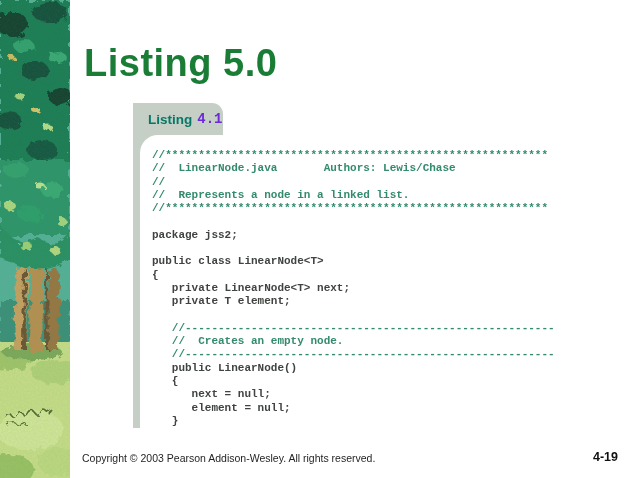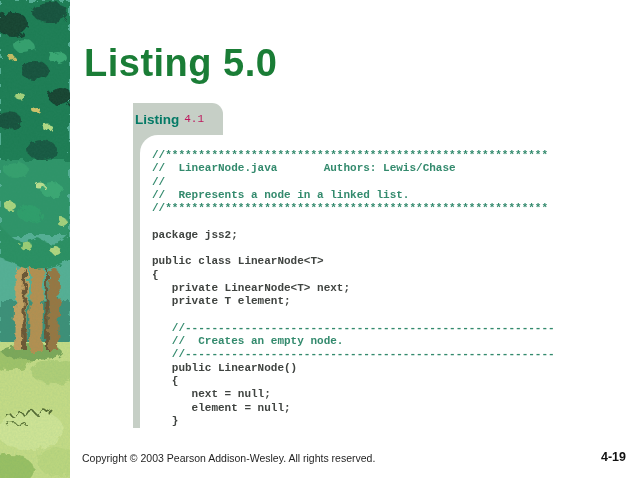--- a/index.html
+++ b/index.html
@@ -23,45 +23,45 @@
     position:absolute;left:140px;top:135px;width:26px;height:26px;
     background:#c6cfc6;
   }
   .tab-corner-white{
     position:absolute;left:140px;top:135px;width:36px;height:36px;
     background:#ffffff;border-top-left-radius:18px;
   }
   .listing-tab{
     position:absolute;left:133px;top:103px;width:90px;height:32px;
     background:#c6cfc6;border-top-right-radius:11px;
-    display:flex;align-items:center;padding-left:2px;box-sizing:border-box;
+    display:flex;align-items:center;padding-left:15px;box-sizing:border-box;
   }
   .listing-tab .tab-word{
     font-size:13.5px;font-weight:bold;color:#047a66;
     font-family:"Liberation Sans",sans-serif;
   }
   .listing-tab .tab-num{
-    font-size:11px;font-weight:normal;color:#be185d;margin-left:5px;
+    font-size:14px;font-weight:bold;color:#6d28d9;margin-left:5px;
     font-family:"Liberation Mono",monospace;
   }
   .code-block{
     position:absolute;left:152px;top:149px;
     font-family:"Liberation Mono","DejaVu Sans Mono",monospace;
     font-size:11px;line-height:13.3px;font-weight:bold;
     white-space:pre;
   }
   .code-line{min-height:13.3px;}
   .code-line.comment{color:#338a6d;}
   .code-line.code{color:#404441;}
   .footer{
     position:absolute;left:82px;top:452px;
     font-size:10.5px;color:#1f1f1f;
   }
   .page-number{
-    position:absolute;right:12px;top:450px;
+    position:absolute;right:20px;top:450px;
     font-size:12.5px;font-weight:bold;color:#111111;
   }
 </style>
 </head>
 <body>
 
 <div class="tree-strip">
   <svg width="70" height="478" viewBox="0 0 70 478" xmlns="http://www.w3.org/2000/svg">
     <defs>
       <filter id="rough" x="-20%" y="-20%" width="140%" height="140%">

